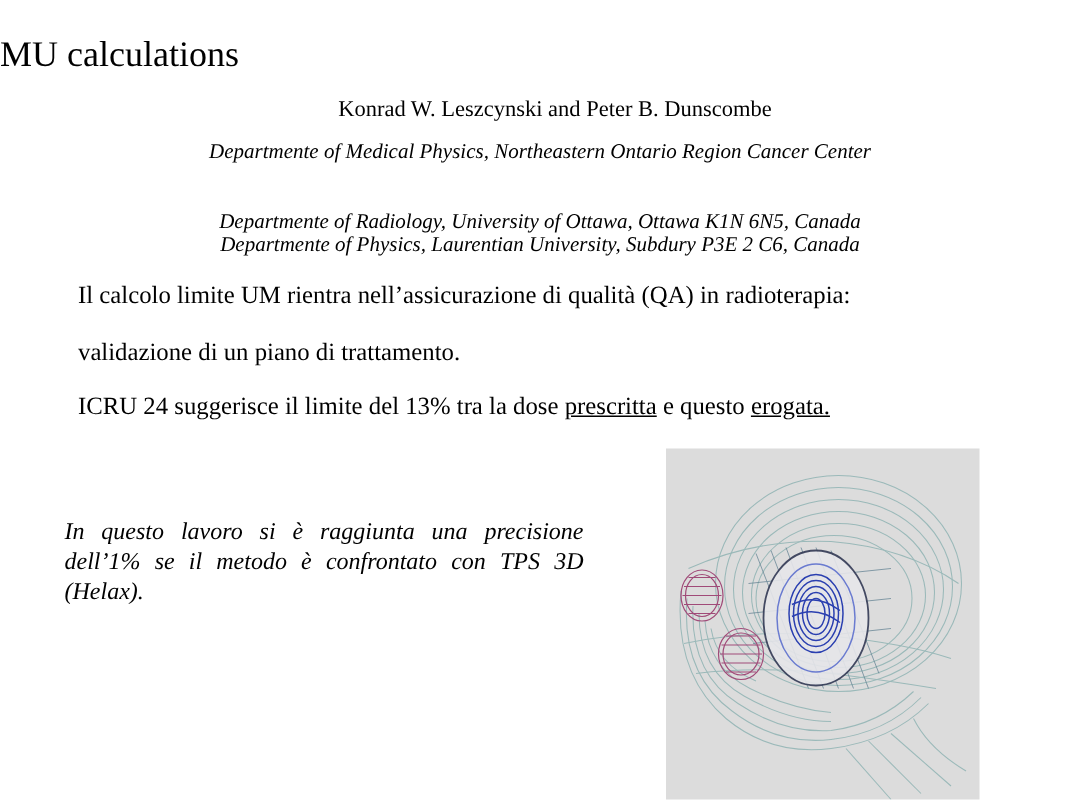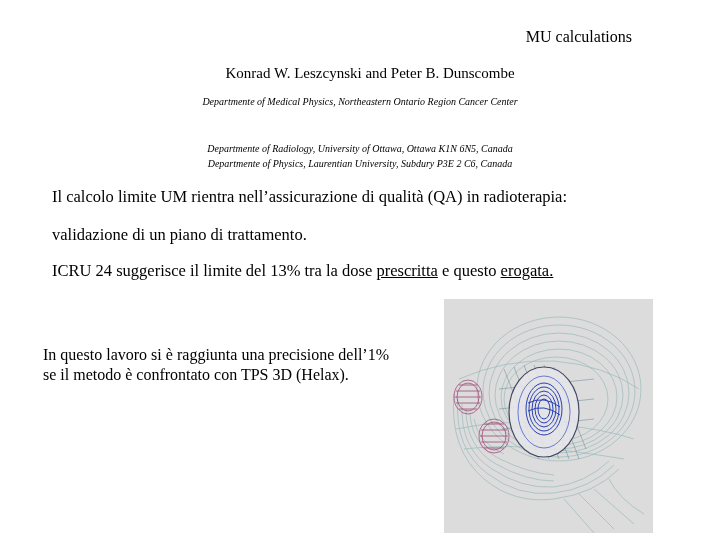--- a/index.html
+++ b/index.html
@@ -2,46 +2,47 @@
 <html><head>
 <meta charset="utf-8">
 <style>
   html, body { margin: 0; padding: 0; background: #ffffff; }
   body {
     width: 720px; height: 540px; position: relative; overflow: hidden;
     font-family: "Liberation Serif", "DejaVu Serif", serif; color: #000;
   }
   .title {
     position: absolute; left: 0; width: 632px; top: 24px;
-    text-align: right; font-size: 16px; line-height: 26px;
+    text-align: left; font-size: 24px; line-height: 26px;
   }
   .authors {
     position: absolute; left: 0; width: 720px; top: 64px;
     text-align: center; font-size: 15px; line-height: 18px; padding-left: 10px;
   }
   .affil {
     position: absolute; left: 0; width: 720px;
-    text-align: center; font-size: 10px; font-style: italic; line-height: 15px;
+    text-align: center; font-size: 14px; font-style: italic; line-height: 15px;
   }
   .affil.a1 { top: 94px; }
   .affil.a2 { top: 119px; margin-top: 22px; }
   .affil.a3 { top: 156px; }
   .intro {
     position: absolute; left: 52px; width: 640px; top: 187px;
     font-size: 16.5px; line-height: 20px;
   }
   .intro .line { position: absolute; left: 0; white-space: nowrap; }
   .intro .l1 { top: 0; }
   .intro .l2 { top: 38px; text-align: right; }
   .intro .l3 { top: 74px; }
   .u { text-decoration: underline; }
   .result {
     position: absolute; left: 43px; width: 346px; top: 345px;
     font-size: 16px; line-height: 20px; text-align: justify;
     text-align-last: left;
+    font-style: italic;
   }
   .figure {
     position: absolute; left: 444px; top: 299px; width: 209px; height: 234px;
     background: #dcdcdc;
   }
   .figure svg { display: block; }
 </style>
 </head>
 <body>
 

